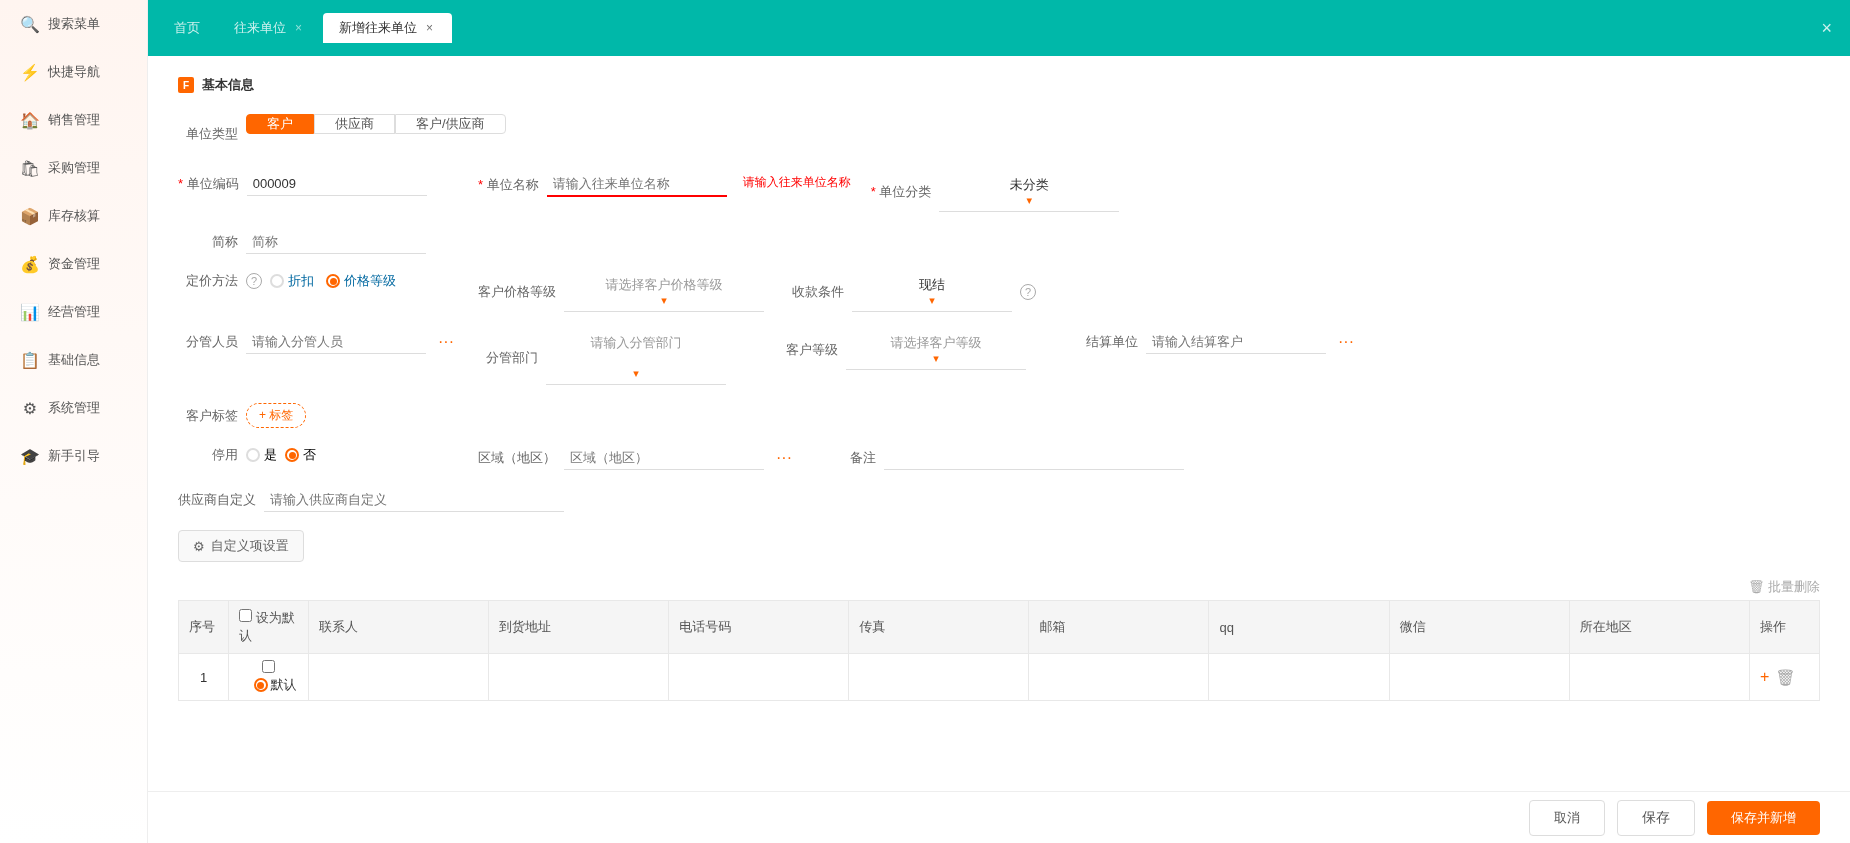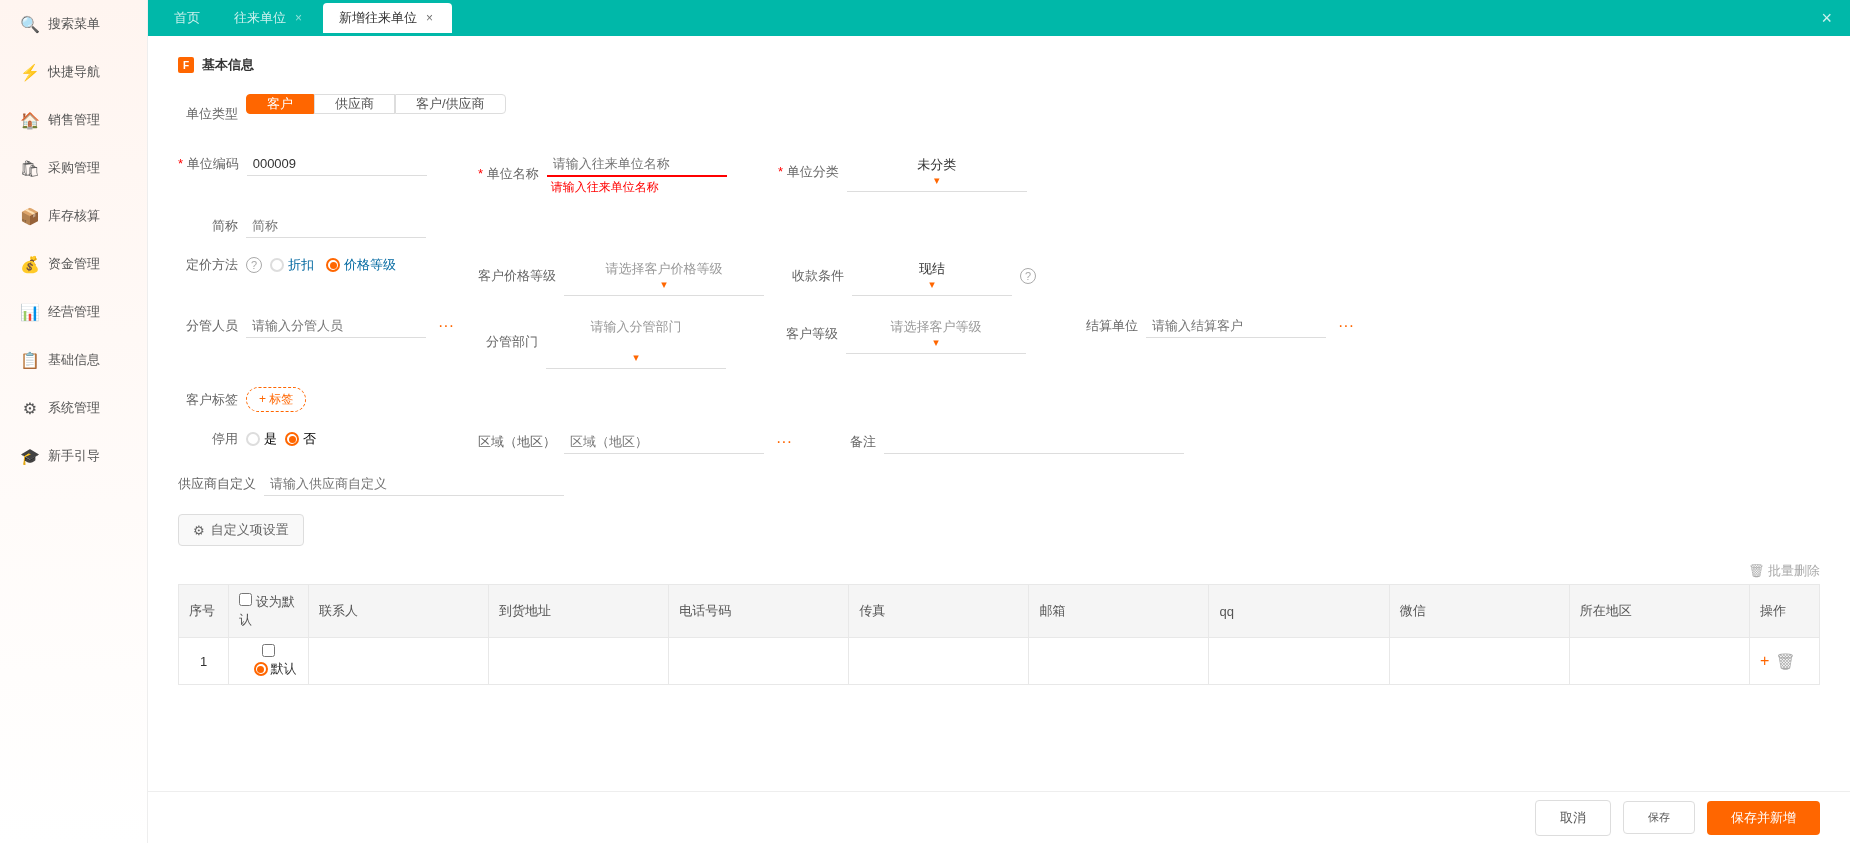--- a/index.html
+++ b/index.html
@@ -39,21 +39,21 @@
       display: flex;
       flex-direction: column;
       overflow: hidden;
     }
 
     
     .tab-bar {
       background: #00b8a9;
       display: flex;
       align-items: center;
-      height: 36px;
+      height: 56px;
       padding: 0 10px;
       flex-shrink: 0;
     }
     .tab {
       display: flex;
       align-items: center;
       gap: 6px;
       padding: 6px 16px;
       color: rgba(255,255,255,0.8);
       cursor: pointer;
@@ -304,32 +304,32 @@
       cursor: pointer;
       font-size: 13px;
     }
     .btn-save {
       padding: 8px 24px;
       border: 1px solid #ddd;
       background: #fff;
       color: #555;
       border-radius: 4px;
       cursor: pointer;
-      font-size: 11px;
+      font-size: 14px;
     }
     .btn-save-new {
       padding: 8px 24px;
       border: none;
       background: #f60;
       color: white;
       border-radius: 4px;
       cursor: pointer;
       font-size: 13px;
     }
-    .field-with-error { display: flex; flex-direction: column; }
+    .field-with-error { display: flex; flex-direction: row; gap: 12px; }
 
     .action-btns { display: flex; gap: 6px; }
     .action-icon { color: #f60; cursor: pointer; font-size: 16px; }
     .action-icon.del { color: #aaa; }
   </style>
 </head>
 <body>
 
 <div class="sidebar">
   <div class="sidebar-item">

